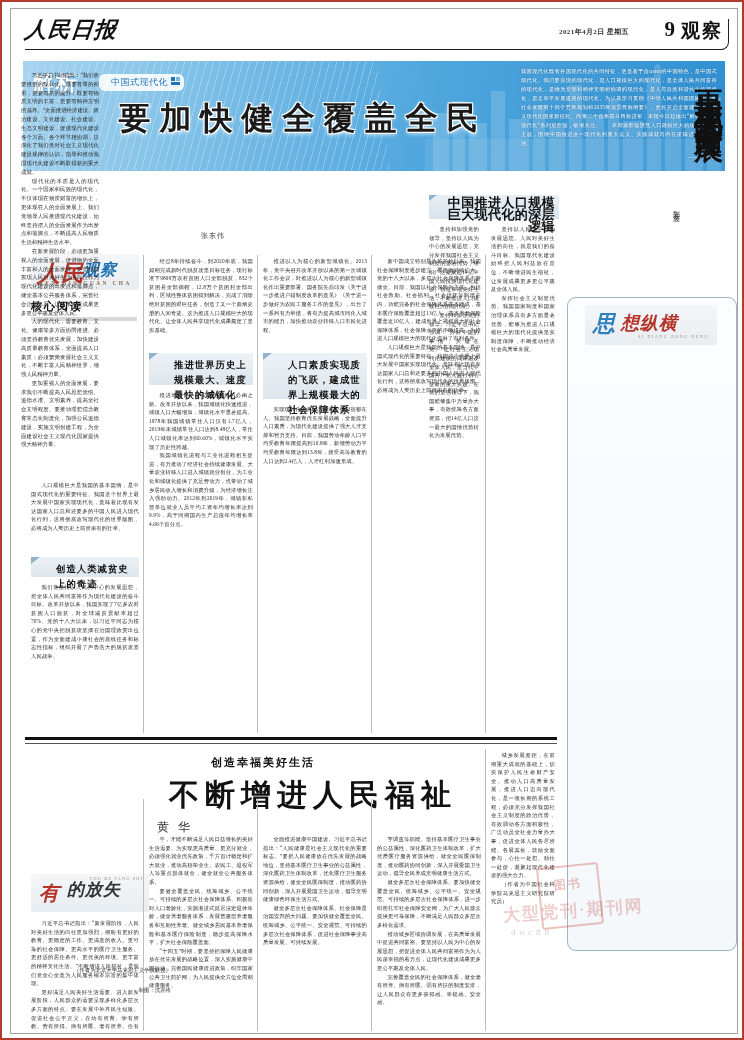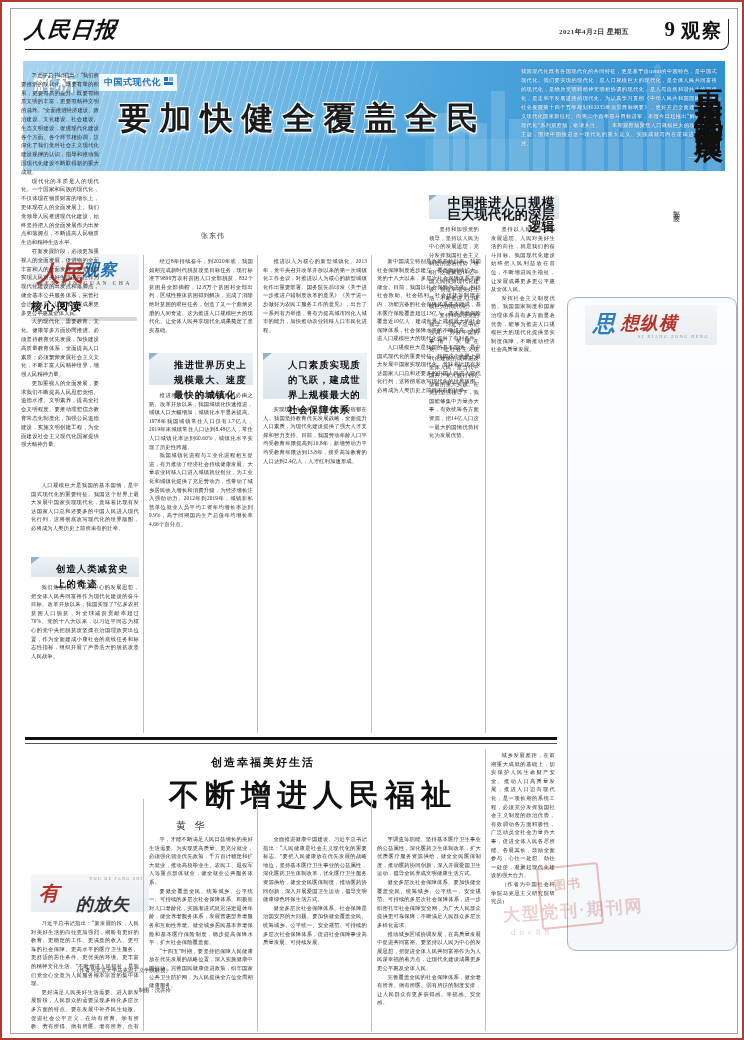--- a/index.html
+++ b/index.html
@@ -75,22 +75,22 @@
     transform:rotate(-7deg);
   }
   .tag-jiexi{
     position:absolute;left:10px;top:8px;
     font-size:21px;font-weight:bold;color:#fff;letter-spacing:2px;
     text-shadow:0 1px 2px rgba(0,60,110,.45);
   }
   .tag-chip{
     position:absolute;left:76px;top:13px;
     background:rgba(255,255,255,.88);
-    color:#1e73b8;font-size:9px;font-weight:bold;letter-spacing:.5px;
-    padding:2px 16px 2px 5px;border-radius:1px;
+    color:#1e73b8;font-size:9px;font-weight:normal;letter-spacing:.5px;
+    padding:2px 16px 2px 12px;border-radius:6px;
   }
   .tag-chip .sq{
     position:absolute;right:4px;top:3px;width:9px;height:9px;
   }
   .tag-chip .sq i{position:absolute;background:#1e73b8;display:block;}
   .tag-chip .sq i:nth-child(1){left:0;top:0;width:4px;height:4px;}
   .tag-chip .sq i:nth-child(2){left:5px;top:0;width:4px;height:4px;background:#78b7e0;}
   .tag-chip .sq i:nth-child(3){left:0;top:5px;width:9px;height:3px;}
   .banner-title{
     position:absolute;left:0;top:36px;width:560px;
@@ -158,22 +158,22 @@
   }
 
   .logo-yd{
     left:20px;top:865px;width:118px;height:38px;
   }
   .logo-yd .c1{
     position:absolute;left:8px;top:6px;font-size:20px;font-weight:bold;
     color:#b5342a;font-style:italic;
   }
   .logo-yd .c2{
-    position:absolute;left:36px;top:19px;font-size:17px;font-weight:bold;
-    color:#333;letter-spacing:1px;font-style:italic;margin-left:9px;
+    position:absolute;left:36px;top:4px;font-size:17px;font-weight:bold;
+    color:#333;letter-spacing:1px;font-style:italic;
   }
   .logo-yd .py{
     position:absolute;right:6px;top:2px;font-size:4.2px;color:#9a8f84;
     letter-spacing:1.2px;
   }
 
   
   .core-title{
     position:absolute;left:20px;top:290px;
     font-size:11px;font-weight:bold;letter-spacing:2px;color:#111;
@@ -271,22 +271,22 @@
     position:absolute;left:200px;top:746px;
     font-size:11px;font-weight:bold;letter-spacing:2px;color:#111;
   }
   .headline2{
     position:absolute;left:112px;top:766px;width:380px;
     font-size:30px;font-weight:bold;letter-spacing:6px;color:#111;
     font-family:"Liberation Sans","DejaVu Sans",sans-serif;
     text-align:center;
   }
   .byline2{
-    position:absolute;left:165px;top:810px;
-    font-size:10px;color:#333;letter-spacing:3px;text-align:right;
+    position:absolute;left:146px;top:810px;
+    font-size:12px;color:#333;letter-spacing:3px;text-align:right;
   }
 
   
   .wm-text{
     position:absolute;left:492px;top:890px;
     font-size:17px;font-weight:bold;color:rgba(200,90,90,.30);
     letter-spacing:2px;transform:rotate(-4deg);
     pointer-events:none;
   }
   .wm-sub{

